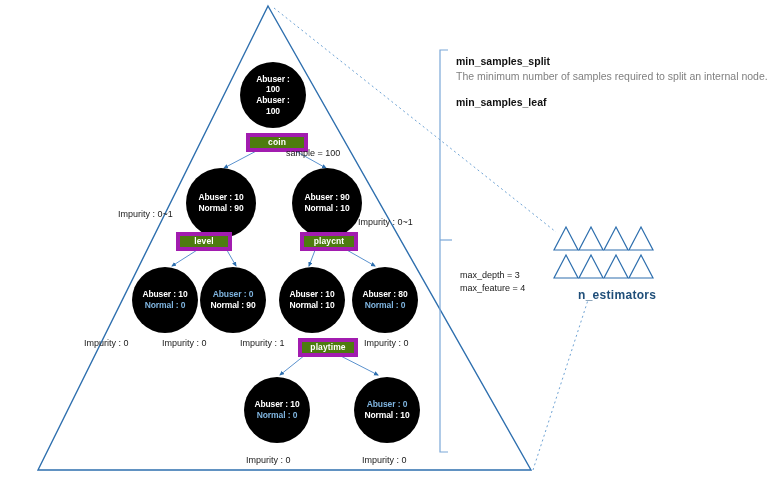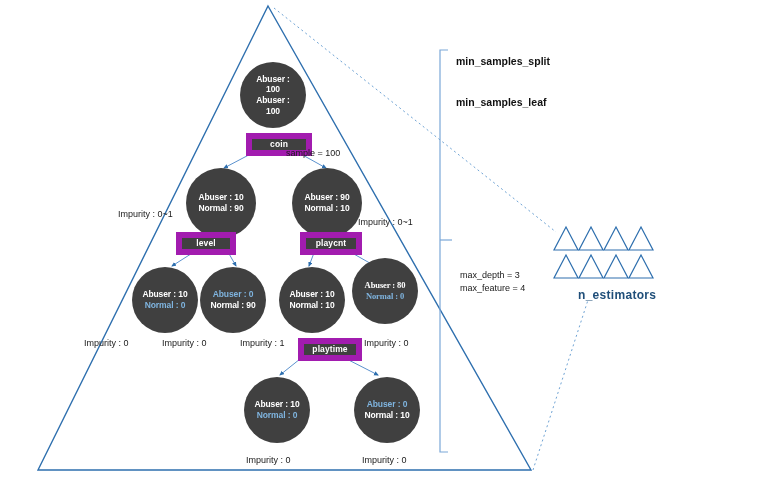--- a/index.html
+++ b/index.html
@@ -22,21 +22,21 @@
     left: 0;
     top: 0;
     width: 768px;
     height: 482px;
   }
 
   
   .node {
     position: absolute;
     border-radius: 50%;
-    background: #404040;
+    background: #000000;
     color: #ffffff;
     display: flex;
     flex-direction: column;
     align-items: center;
     justify-content: center;
     text-align: center;
     font-weight: bold;
     line-height: 1.25;
     letter-spacing: -0.1px;
   }
@@ -49,22 +49,22 @@
   .node.root {
     font-size: 8.5px;
   }
   .node.lvl2 { font-size: 8.5px; }
   .node.lvl3 { font-size: 8.5px; }
   .node.lvl4 { font-size: 8.5px; }
 
   
   .feat {
     position: absolute;
-    background: #404040;
-    border: 6px solid #a21caf;
+    background: #4d7c0f;
+    border: 4px solid #a21caf;
     color: #ffffff;
     font-size: 8.5px;
     font-weight: bold;
     text-align: center;
     line-height: 11px;
     height: 11px;
     letter-spacing: 0.1px;
   }
 
   
@@ -188,39 +188,40 @@
   </div>
   <div class="cap" style="left:162px; top:338px;">Impurity : 0</div>
 
   <div class="node lvl3" style="left:279px; top:267px; width:66px; height:66px;">
     <span class="line">Abuser : 10</span>
     <span class="line">Normal : 10</span>
   </div>
   <div class="cap" style="left:240px; top:338px;">Impurity : 1</div>
   <div class="feat" style="left:298px; top:338px; width:52px;">playtime</div>
 
-  <div class="node lvl3" style="left:352px; top:258px; width:66px; height:66px;font-family:Liberation Serif, serif;">
+  <div class="node lvl3" style="left:352px; top:267px; width:66px; height:66px;">
     <span class="line">Abuser : 80</span>
     <span class="line muted">Normal : 0</span>
   </div>
   <div class="cap" style="left:364px; top:338px;">Impurity : 0</div>
 
   <div class="node lvl4" style="left:244px; top:377px; width:66px; height:66px;">
     <span class="line">Abuser : 10</span>
     <span class="line muted">Normal : 0</span>
   </div>
   <div class="cap" style="left:246px; top:455px;">Impurity : 0</div>
 
   <div class="node lvl4" style="left:354px; top:377px; width:66px; height:66px;">
     <span class="line muted">Abuser : 0</span>
     <span class="line">Normal : 10</span>
   </div>
   <div class="cap" style="left:362px; top:455px;">Impurity : 0</div>
 
   <div class="ann-term" style="left:456px; top:55px;">min_samples_split</div>
+  <div class="ann-desc" style="left:456px; top:70px;">The minimum number of samples required to split an internal node.</div>
 
   <div class="ann-term" style="left:456px; top:96px;">min_samples_leaf</div>
 
   <div class="param" style="left:460px; top:235px;">max_depth = 3</div>
   <div class="param" style="left:460px; top:248px;">max_feature = 4</div>
 
   <div class="estimators-label" style="left:578px; top:288px;">n_estimators</div>
 
 </div>
 

